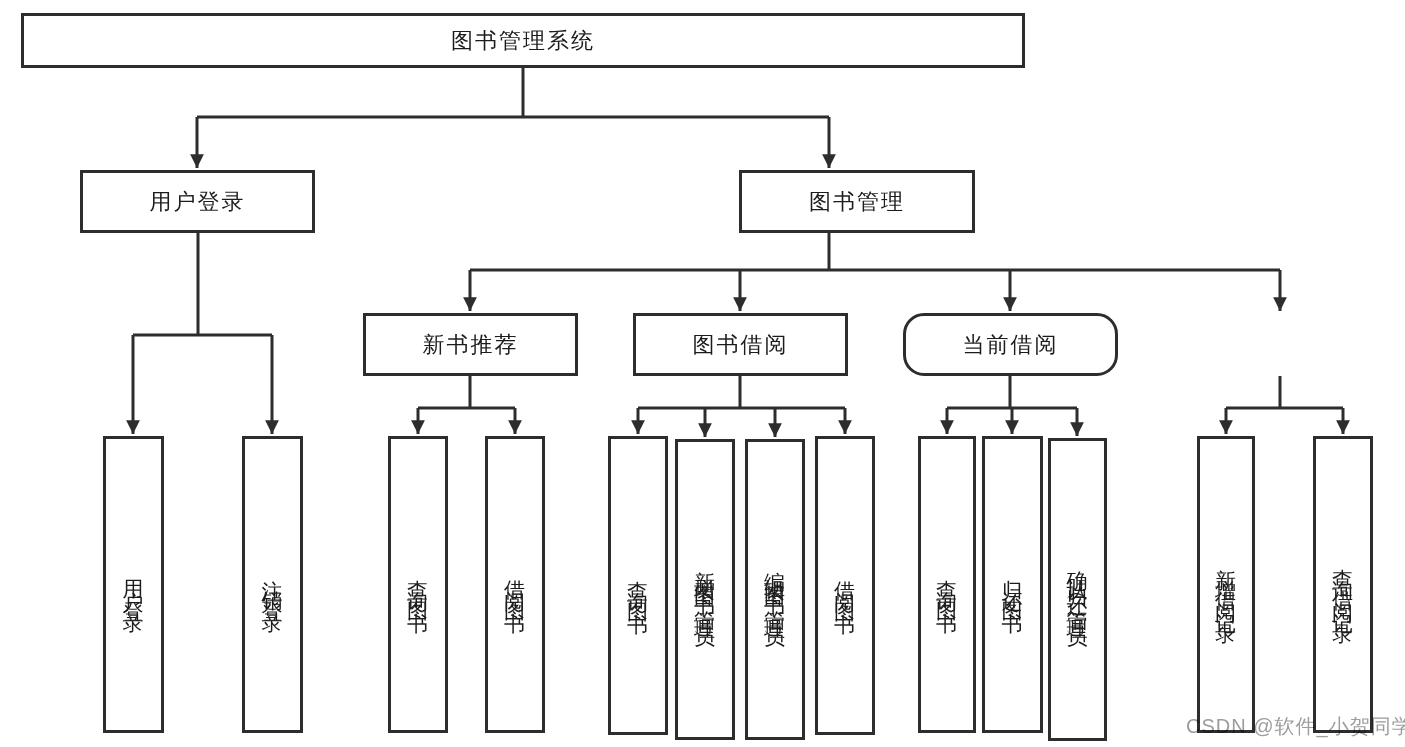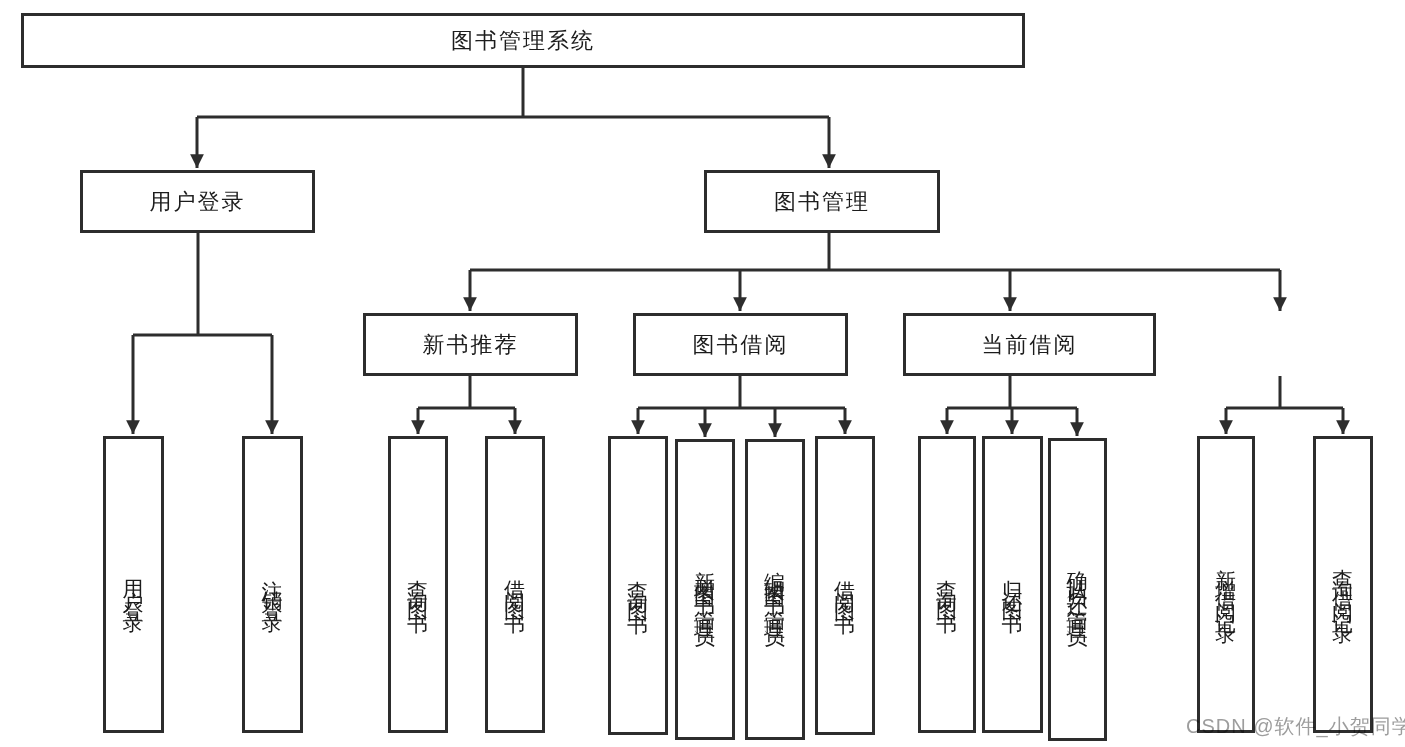--- a/index.html
+++ b/index.html
@@ -118,31 +118,31 @@
     </g>
   </svg>
 
   <div class="box h" style="left:21px; top:13px; width:1004px; height:55px;">
     <span>图书管理系统</span>
   </div>
 
   <div class="box h" style="left:80px; top:170px; width:235px; height:63px;">
     <span>用户登录</span>
   </div>
-  <div class="box h" style="left:704px; top:170px; width:236px; height:63px;">
+  <div class="box h" style="left:739px; top:170px; width:236px; height:63px;">
     <span>图书管理</span>
   </div>
 
   <div class="box h" style="left:633px; top:313px; width:215px; height:63px;">
     <span>图书借阅</span>
   </div>
   <div class="box h" style="left:363px; top:313px; width:215px; height:63px;">
     <span>新书推荐</span>
   </div>
-  <div class="box h" style="left:903px; top:313px; width:253px; height:63px;">
+  <div class="box h" style="left:903px; top:313px; width:215px; height:63px;border-radius:21px;">
     <span>当前借阅</span>
   </div>
 
   <div class="box v" style="left:103px; top:436px; width:61px; height:297px;">
     <span>用户登录</span>
   </div>
   <div class="box v" style="left:242px; top:436px; width:61px; height:297px;">
     <span>注销登录</span>
   </div>
 

